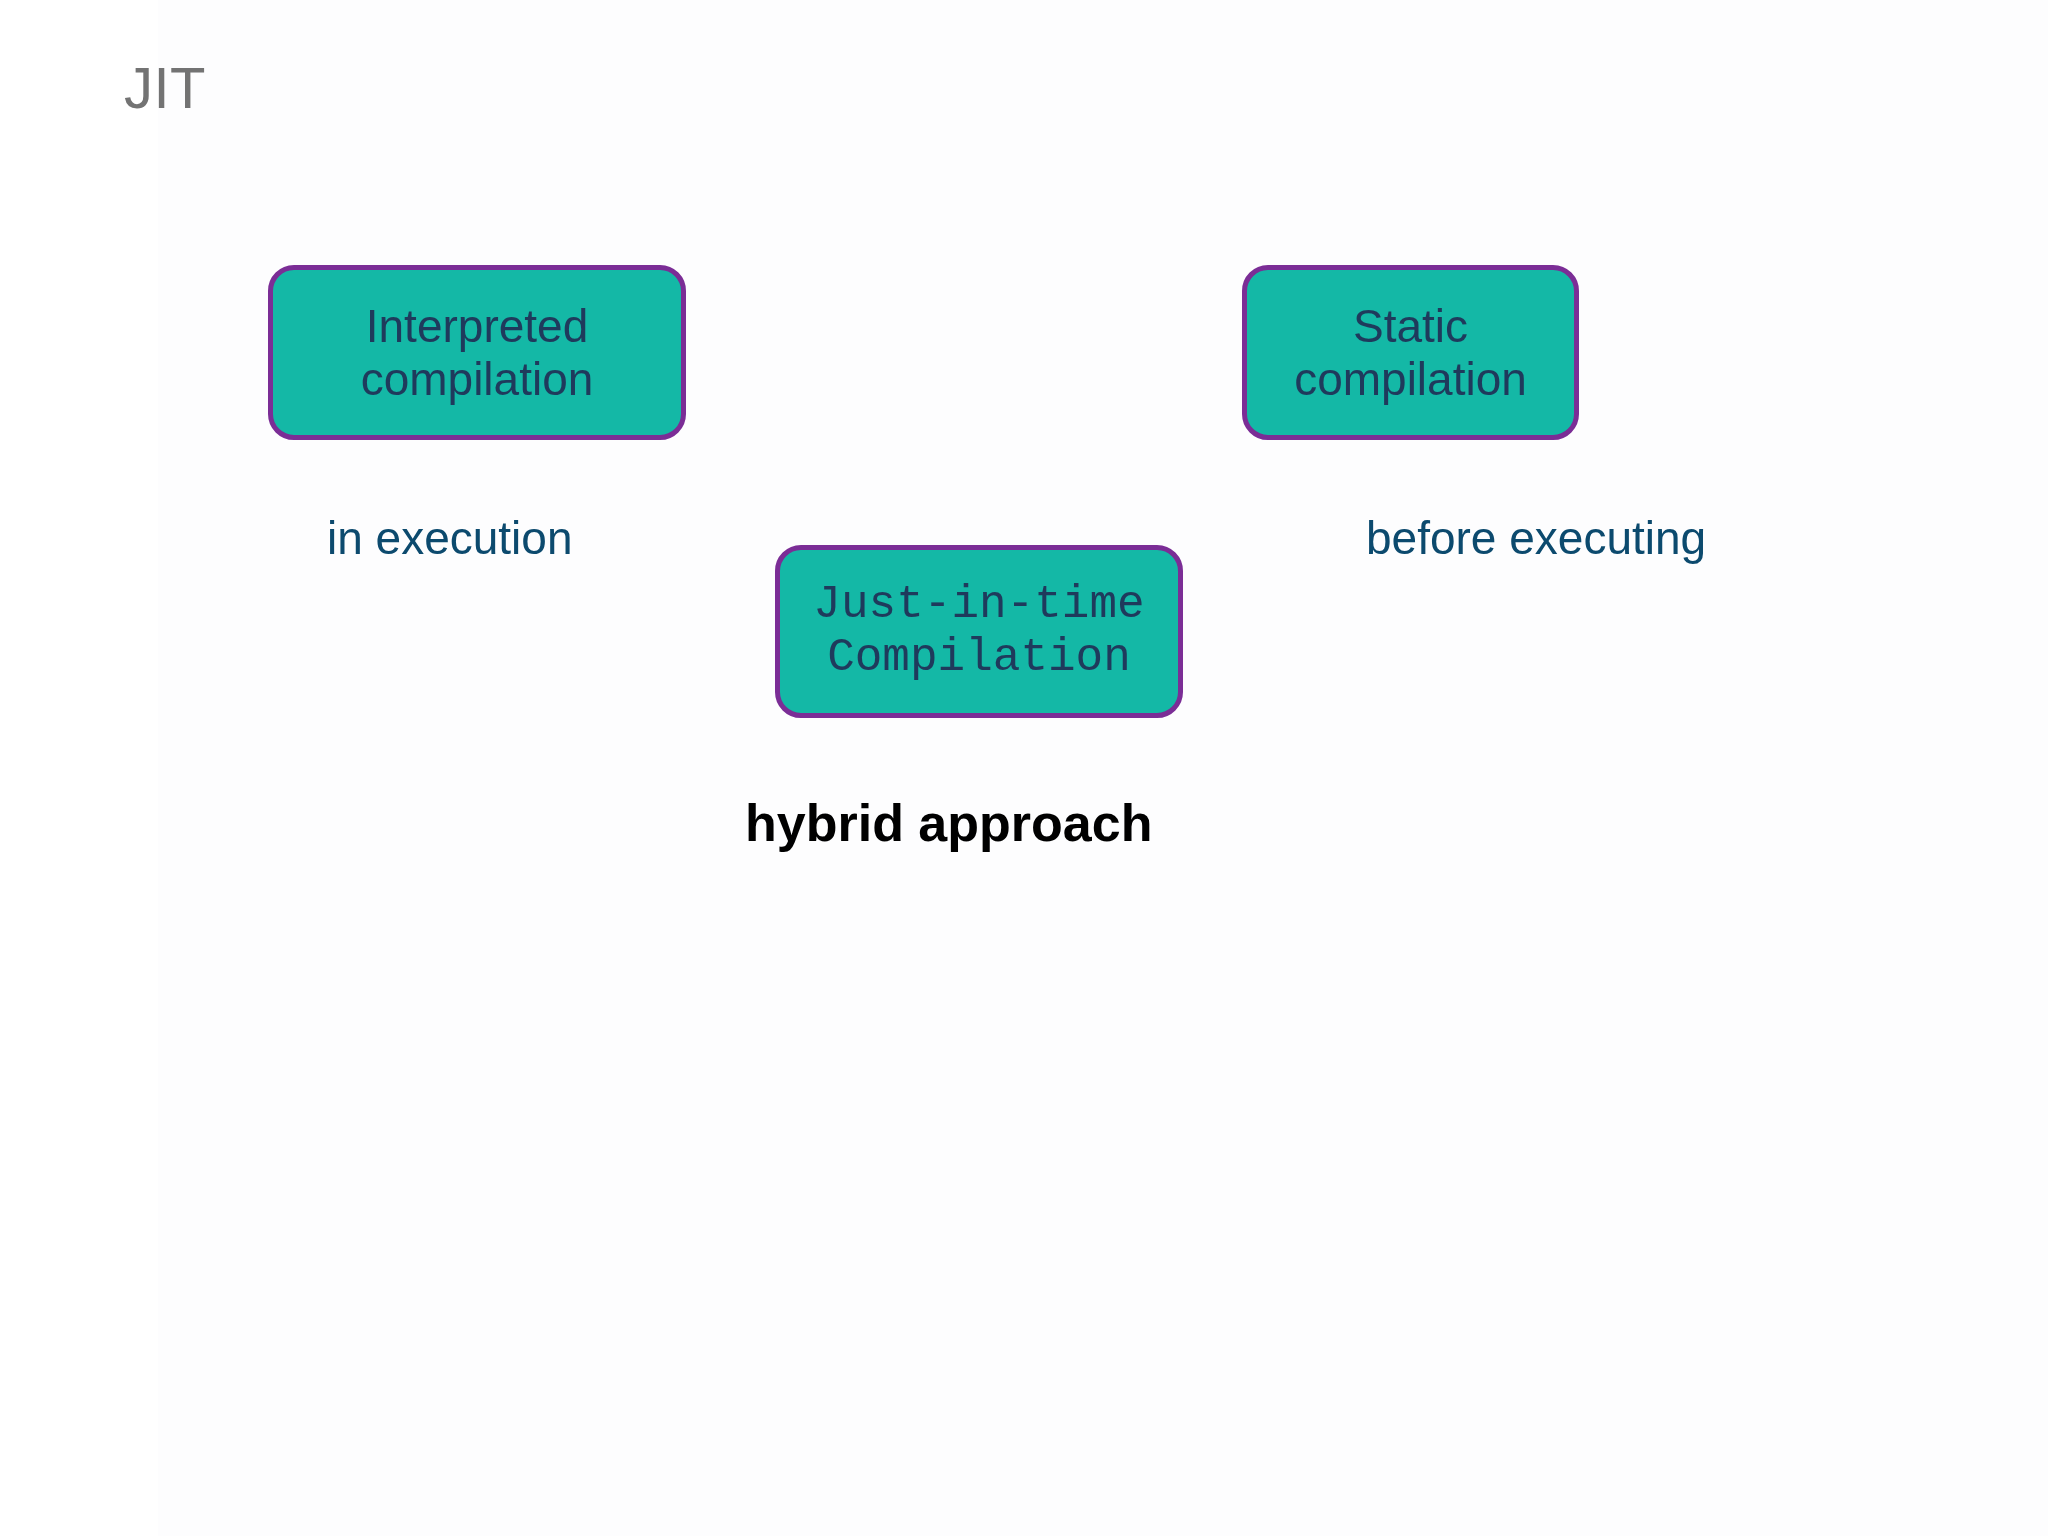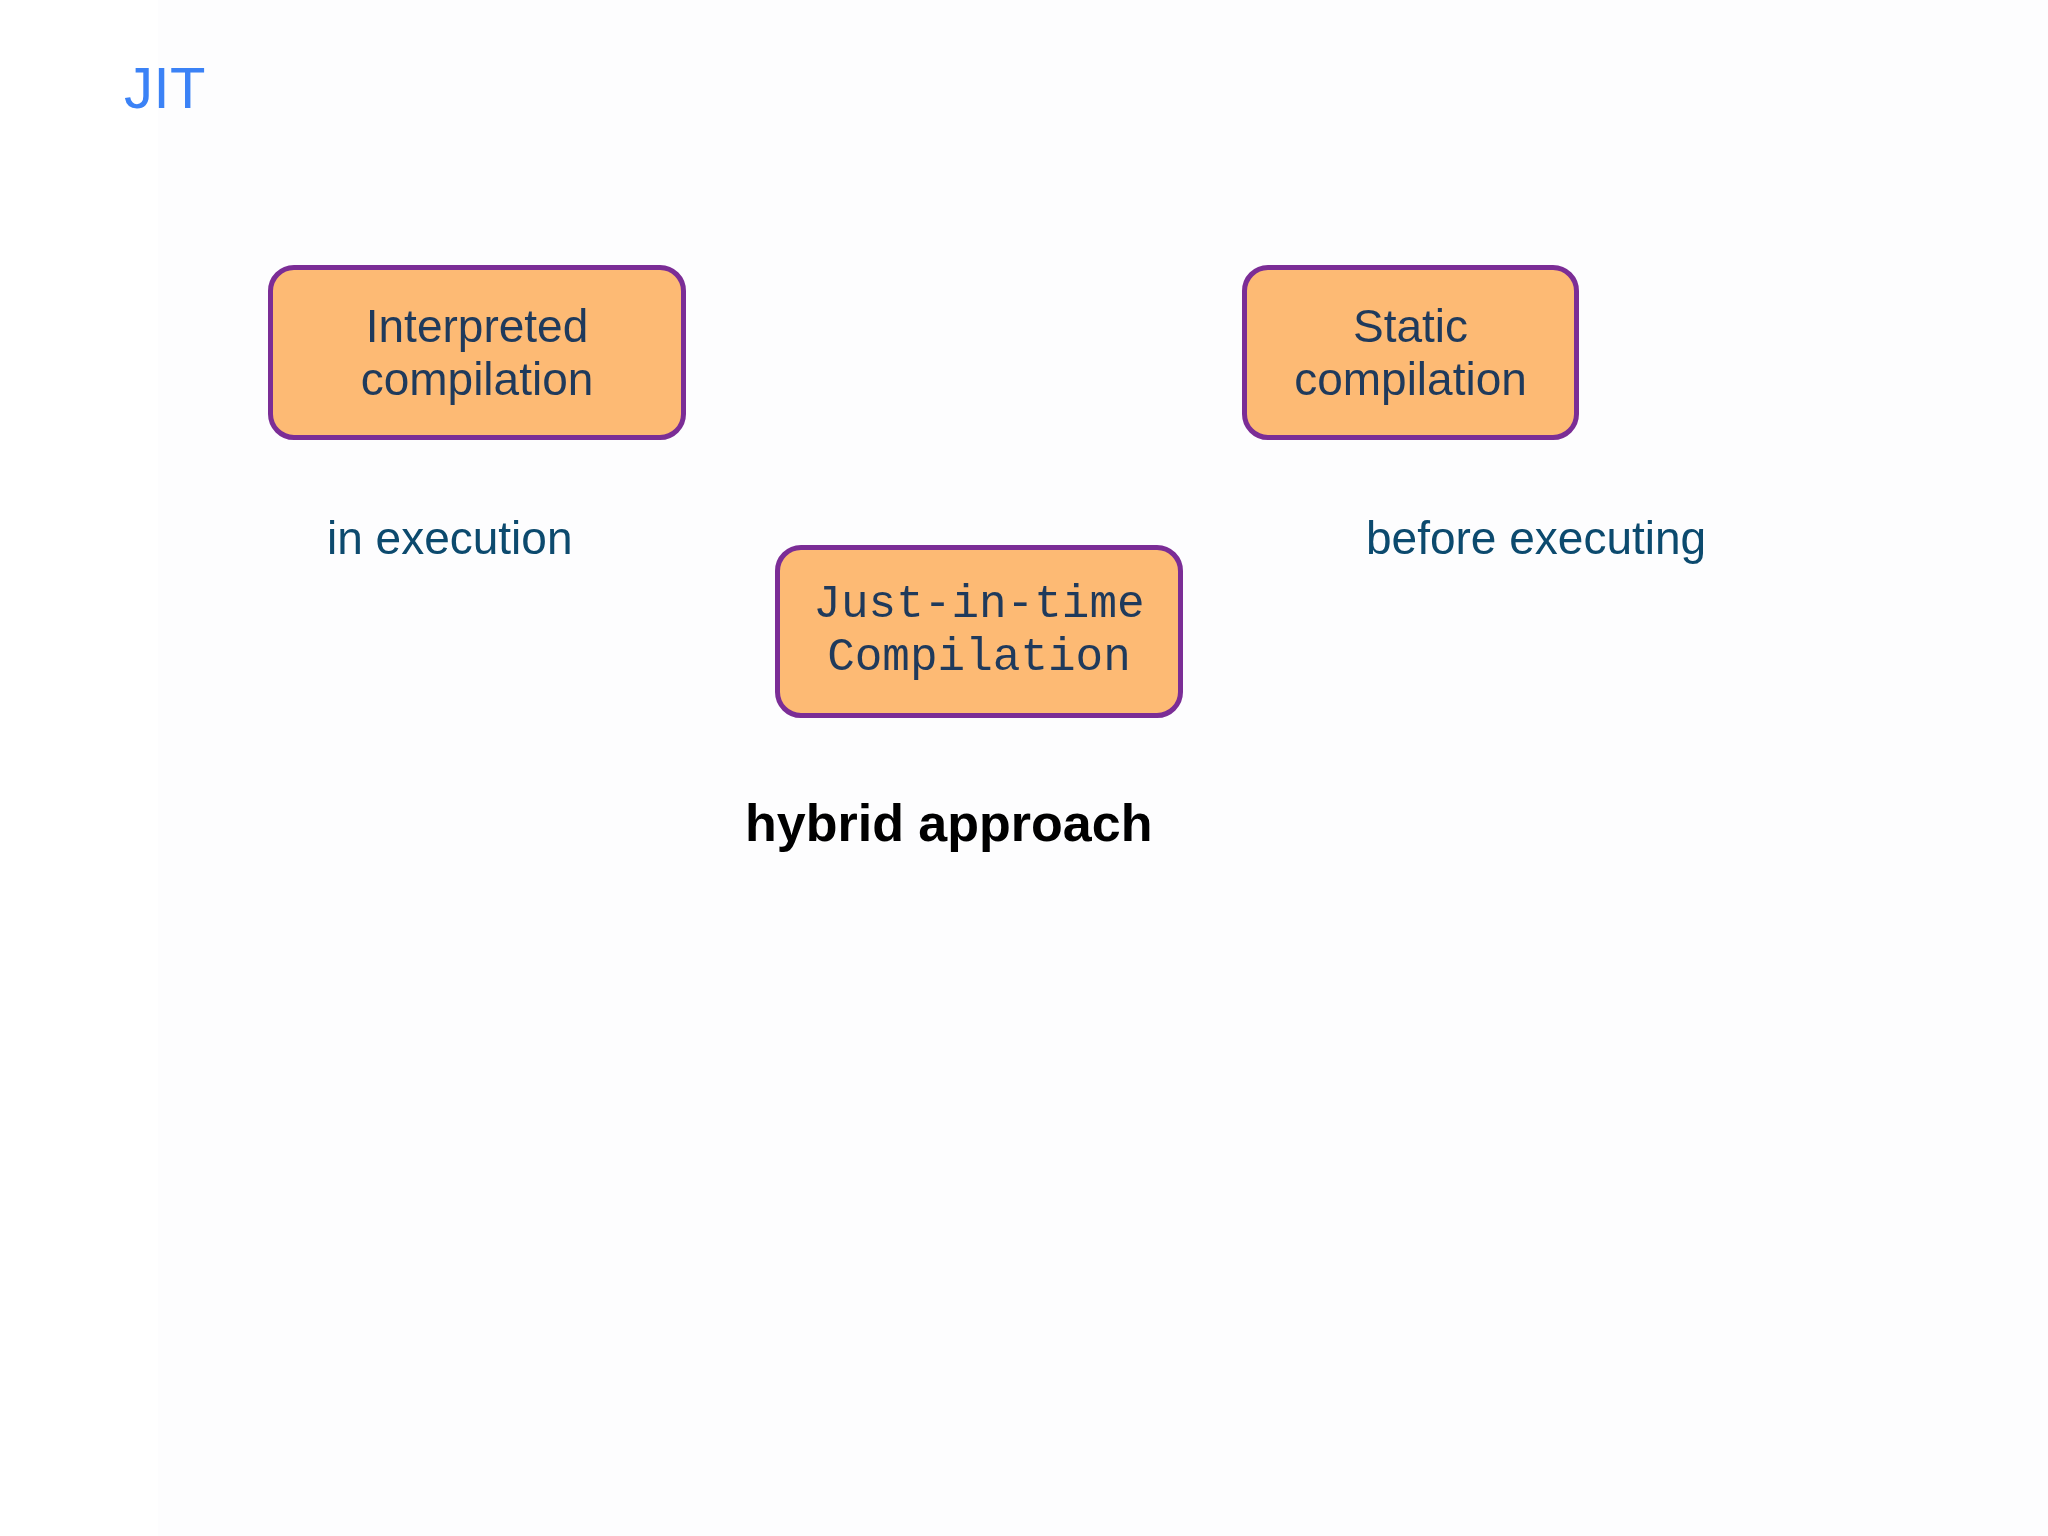--- a/index.html
+++ b/index.html
@@ -24,31 +24,31 @@
     height: 1536px;
     background: #fdfdfe;
   }
 
   #slide-title {
     position: absolute;
     left: 124px;
     top: 58px;
     font-size: 58px;
     line-height: 1.05;
-    color: #3b82f6;
+    color: #737373;
     letter-spacing: 0.5px;
     white-space: nowrap;
   }
 
   .node-box {
     position: absolute;
     box-sizing: border-box;
     border: 5px solid #7B2D96;
     border-radius: 26px;
-    background: #fdba74;
+    background: #14b8a6;
     display: flex;
     align-items: center;
     justify-content: center;
     text-align: center;
   }
   .node-label {
     font-size: 46px;
     line-height: 1.14;
     color: #1F3A5C;
     white-space: pre-line;

